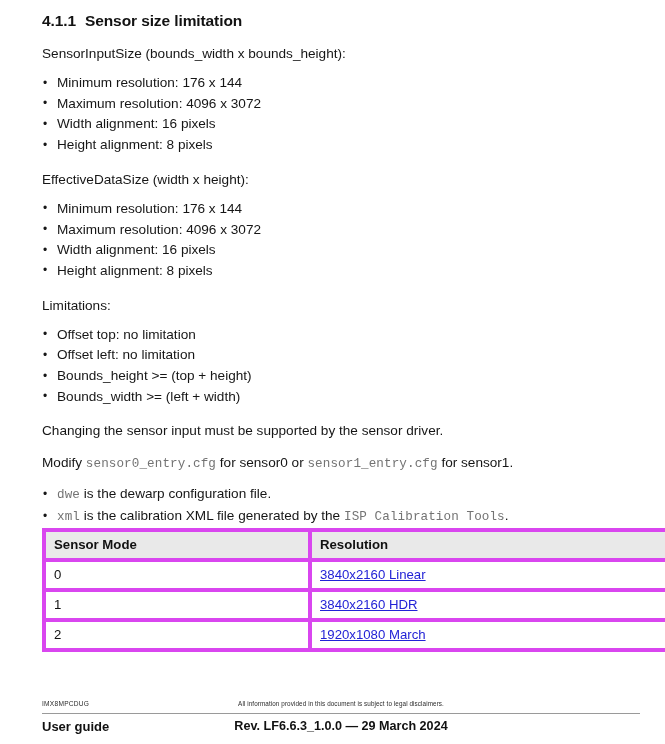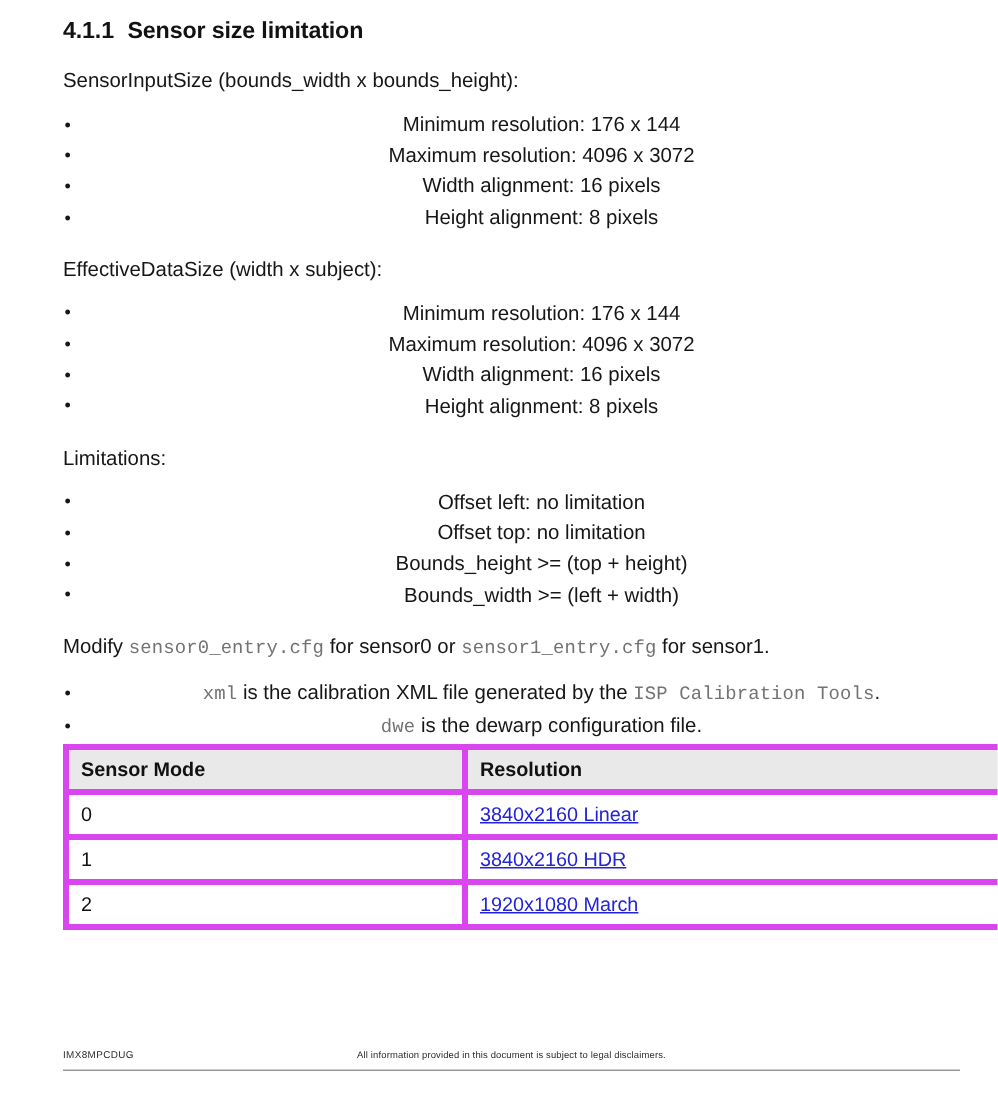--- a/index.html
+++ b/index.html
@@ -52,21 +52,20 @@
     list-style: none;
     margin: 11px 0 0 0;
     padding: 0;
   }
   ul.bullets li {
     position: relative;
     font-size: 13.6px;
     line-height: 20.7px;
     padding-left: 15px;
     color: #161616;
-    text-align: center;
   }
   ul.bullets li::before {
     content: "\2022";
     position: absolute;
     left: 1px;
     top: -0.5px;
     font-size: 12px;
     line-height: 20.7px;
   }
 
@@ -186,43 +185,44 @@
     </h2>
 
     <p class="body-text">SensorInputSize (bounds_width x bounds_height):</p>
     <ul class="bullets">
       <li>Minimum resolution: 176 x 144</li>
       <li>Maximum resolution: 4096 x 3072</li>
       <li>Width alignment: 16 pixels</li>
       <li>Height alignment: 8 pixels</li>
     </ul>
 
-    <p class="body-text">EffectiveDataSize (width x subject):</p>
+    <p class="body-text">EffectiveDataSize (width x height):</p>
     <ul class="bullets">
       <li>Minimum resolution: 176 x 144</li>
       <li>Maximum resolution: 4096 x 3072</li>
       <li>Width alignment: 16 pixels</li>
       <li>Height alignment: 8 pixels</li>
     </ul>
 
     <p class="body-text">Limitations:</p>
     <ul class="bullets">
+      <li>Offset top: no limitation</li>
       <li>Offset left: no limitation</li>
-      <li>Offset top: no limitation</li>
       <li>Bounds_height &gt;= (top + height)</li>
       <li>Bounds_width &gt;= (left + width)</li>
     </ul>
 
+    <p class="body-text">Changing the sensor input must be supported by the sensor driver.</p>
 
     <p class="body-text"><span>Modify </span><code>sensor0_entry.cfg</code><span> for sensor0 or </span><code>sensor1_entry.cfg</code><span> for sensor1.</span></p>
 
 
     <ul class="bullets">
+      <li><code>dwe</code><span> is the dewarp configuration file.</span></li>
       <li><code>xml</code><span> is the calibration XML file generated by the </span><code>ISP Calibration Tools</code><span>.</span></li>
-      <li><code>dwe</code><span> is the dewarp configuration file.</span></li>
     </ul>
 
 
     <table class="data-table">
       <colgroup>
         <col class="c1">
         <col class="c2">
       </colgroup>
       <thead>
         <tr>
@@ -246,14 +246,18 @@
       </tbody>
     </table>
 
   </div>
 
   <div class="footer">
     <div class="footer-top">
       <span class="footer-docid">IMX8MPCDUG</span>
       <span class="footer-disclaimer">All information provided in this document is subject to legal disclaimers.</span>
     </div>
+    <div class="footer-bottom">
+      <span class="footer-guide">User guide</span>
+      <span class="footer-rev">Rev. LF6.6.3_1.0.0 — 29 March 2024</span>
+    </div>
   </div>
 </div>
 
 </body></html>

